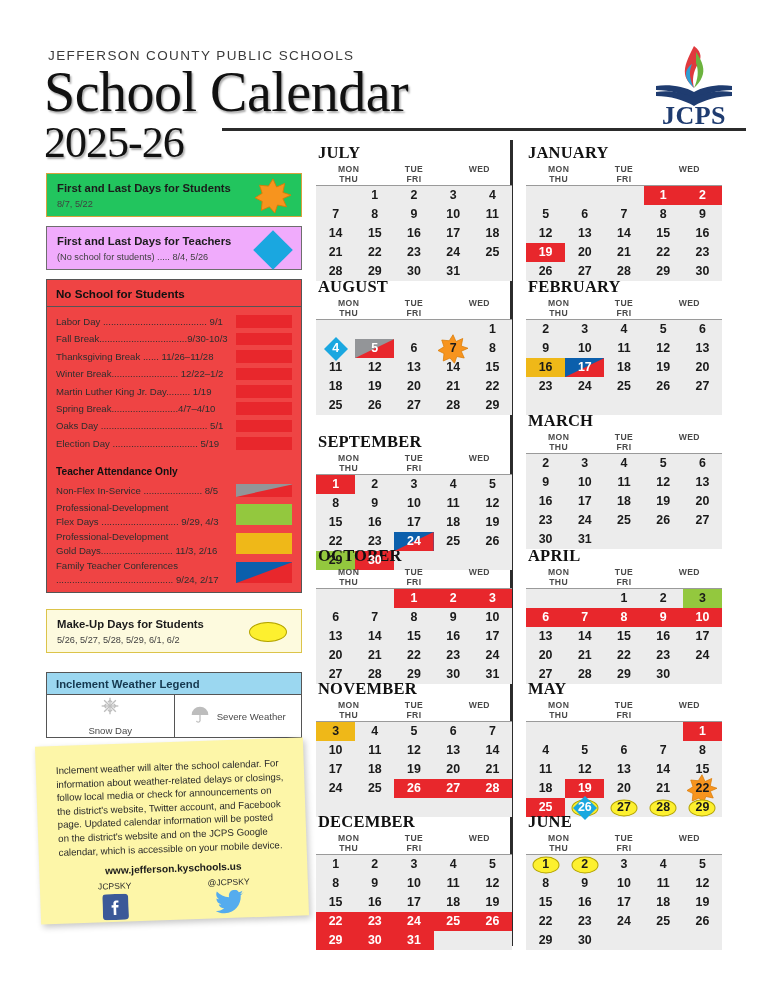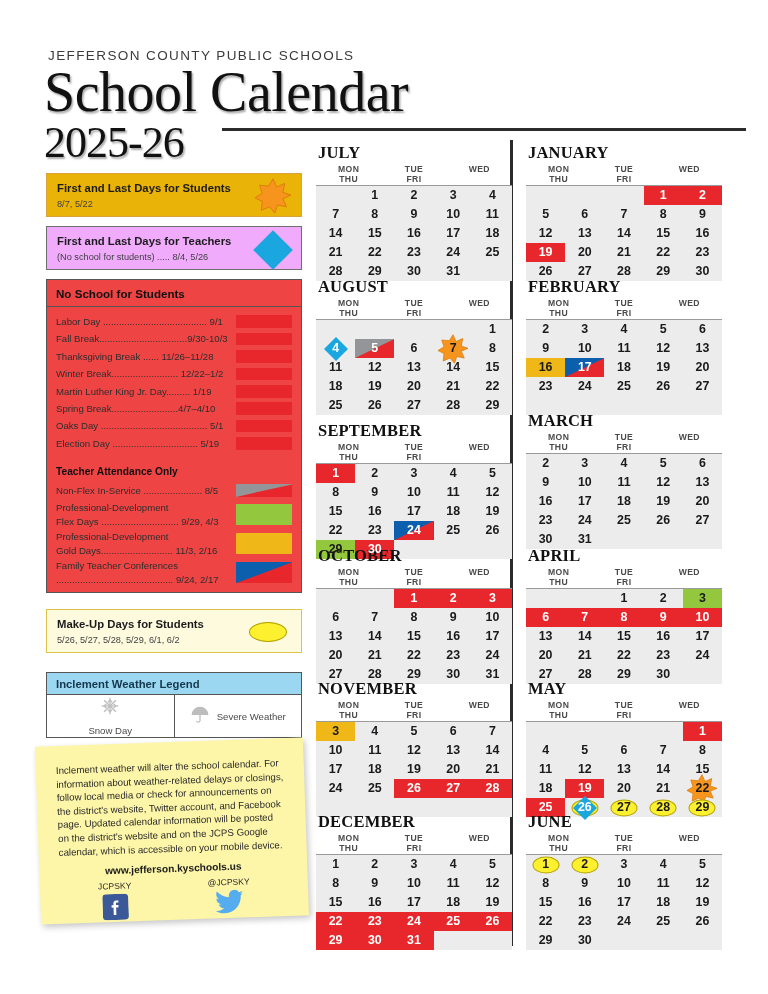--- a/index.html
+++ b/index.html
@@ -37,21 +37,21 @@
   #logo svg { display:block; }
   #header-rule {
     position:absolute; left:222px; top:128px; width:524px; height:3px;
     background:#2b2b2b;
   }
 
   
   #legend-col { position:absolute; left:46px; top:173px; width:256px; }
 
   .lgbox { border:1.2px solid #8d8d8d; margin-bottom:9px; position:relative; }
-  .lgbox.students  { border:1.6px solid #d8a23c; background:#eab308; height:44px; }
+  .lgbox.students  { border:1.6px solid #d8a23c; background:#22c55e; height:44px; }
   .lgbox.teachers  { border:1.4px solid #6e6e6e; background:#f0abfc; height:44px; }
   .lgbox.makeup    { border:1.6px solid #dcc44a; background:#fdfade; height:44px; }
 
   .lg-title { font-size:11.3px; font-weight:bold; color:#1b1b1b; }
   .lg-sub   { font-size:9.2px; color:#3f3f3f; }
 
   .students .lg-title { position:absolute; left:10px; top:8px; }
   .students .lg-sub   { position:absolute; left:10px; top:25px; }
   .teachers .lg-title { position:absolute; left:10px; top:8px; }
   .teachers .lg-sub   { position:absolute; left:10px; top:25px; }
@@ -180,20 +180,30 @@
   .cell.has-star .num { color:#1a1a1a; }
 </style>
 </head>
 <body>
 
 <div id="header">
   <div id="title-main">School Calendar</div>
   <div id="district-name">JEFFERSON COUNTY PUBLIC SCHOOLS</div>
   <div id="title-years">2025-26</div>
   <div id="header-rule"></div>
+  <div id="logo">
+    <svg width="92" height="84" viewBox="0 0 92 84">
+      <path d="M46 2 C40 14 36 22 37 30 C38 37 43 40 46 44 C44 36 45 28 50 20 C53 15 55 9 46 2 Z" fill="#e03a3e"></path>
+      <path d="M48 8 C55 18 57 26 54 33 C52 38 49 41 46 44 C50 35 51 27 48 19 Z" fill="#6cb33f"></path>
+      <path d="M44 20 C41 27 41 34 46 44 C42 40 38 36 38 30 C38 26 41 22 44 20 Z" fill="#2e9fd4"></path>
+      <path d="M46 48 C36 42 20 40 8 42 C8 44 8 46 8 46 C22 46 36 50 46 56 C56 50 70 46 84 46 C84 46 84 44 84 42 C72 40 56 42 46 48 Z" fill="#1f3c70"></path>
+      <path d="M46 54 C36 48 20 46 8 48 C8 50 8 52 8 52 C22 52 36 56 46 62 C56 56 70 52 84 52 C84 52 84 50 84 48 C72 46 56 48 46 54 Z" fill="#1f3c70"></path>
+      <text x="46" y="80" font-family="Liberation Serif, serif" font-size="26" font-weight="bold" fill="#1f3c70" text-anchor="middle" letter-spacing="0.5">JCPS</text>
+    </svg>
+  </div>
 </div>
 
 <div id="legend-col">
 
   <div class="lgbox students">
     <div class="lg-title">First and Last Days for Students</div>
     <div class="lg-sub">8/7, 5/22</div>
     <div class="swatch-star">
       <svg viewBox="0 0 40 40" width="36" height="36">
           <polygon points="20,1 24,10 33,6 31,16 40,19 31,23 35,32 25,30 22,39 16,32 7,36 8,26 0,22 8,17 5,8 15,9" fill="#f7941e" stroke="#d97b06" stroke-width="1"></polygon>
@@ -515,21 +525,21 @@
           </div>
           <div class="cell">
             <span class="num">28</span>
           </div>
           <div class="cell">
             <span class="num">29</span>
           </div>
         </div>
       </div>
     </div>
-    <div class="month" style="left: 316px; top: 421px;">
+    <div class="month" style="left: 316px; top: 432px;">
       <div class="mname">SEPTEMBER</div>
       <div class="dow">
         <span>MON</span>
         <span>TUE</span>
         <span>WED</span>
         <span>THU</span>
         <span>FRI</span>
       </div>
       <div class="weeks">
         <div class="wk">

